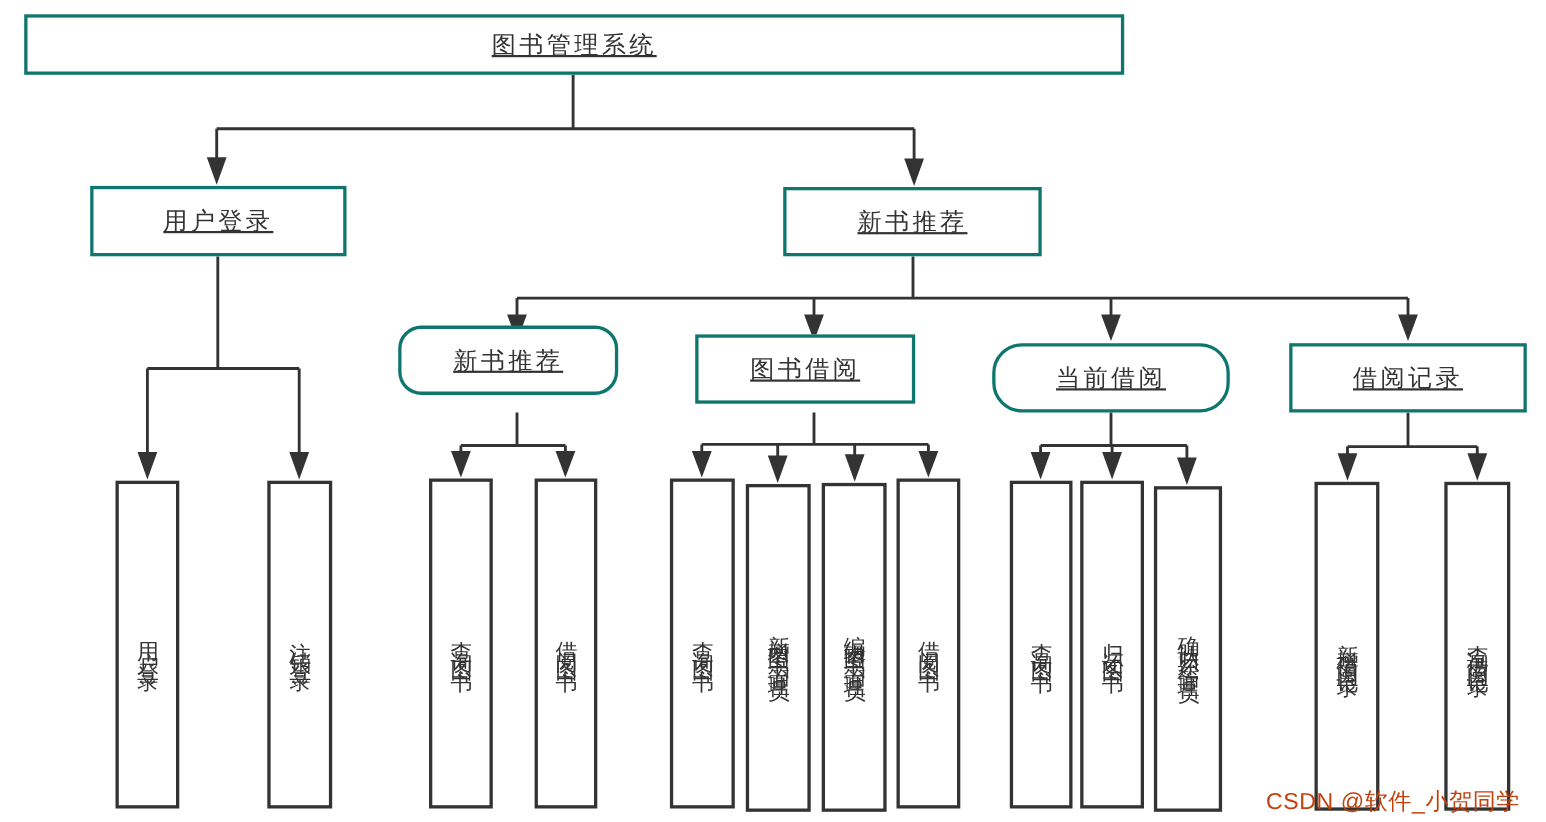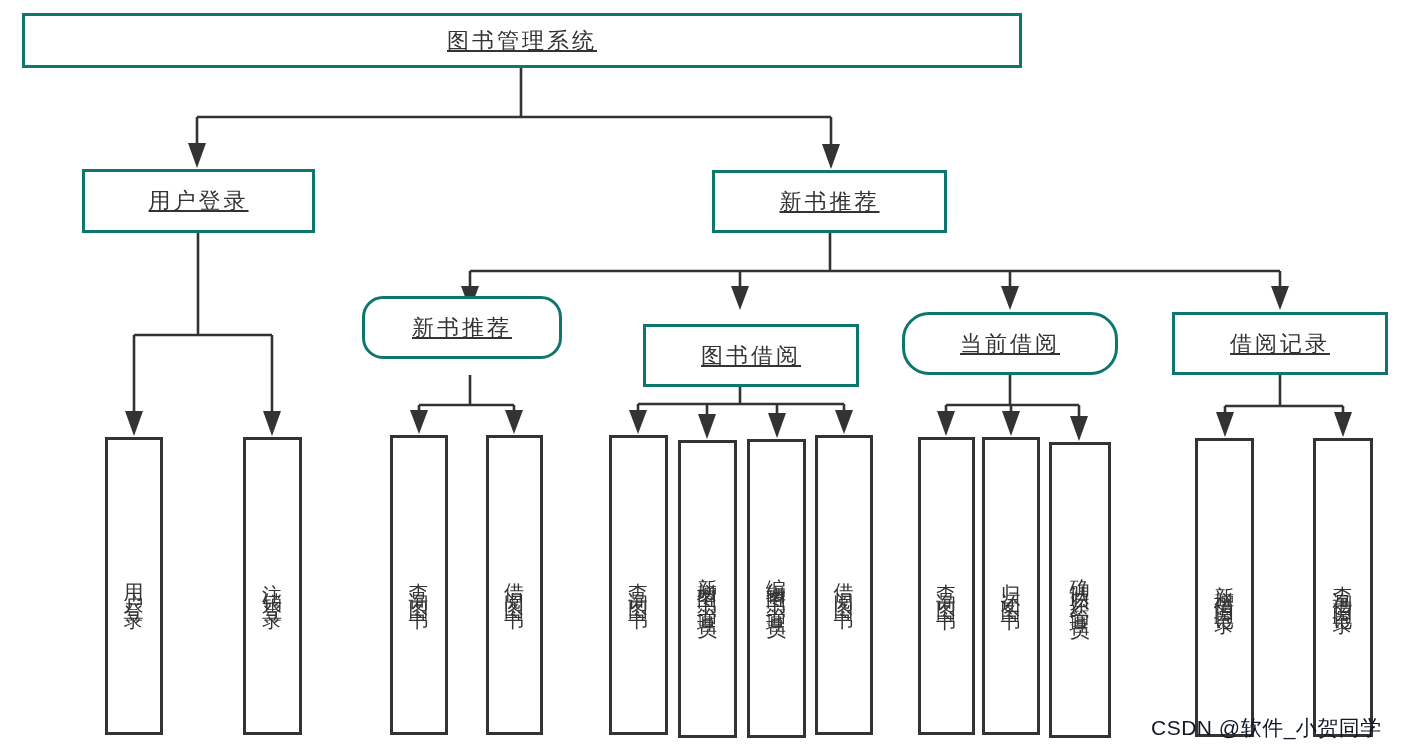--- a/index.html
+++ b/index.html
@@ -27,21 +27,21 @@
   .vtext{
     writing-mode:vertical-rl;
     text-orientation:mixed;
     color:#333333;font-size:20px;line-height:1.1;
     letter-spacing:9px;white-space:nowrap;
   }
   .vbox.long .vtext{letter-spacing:6px;}
   #watermark{
     position:absolute;z-index:6;
     left:1151px;top:714px;
-    color:#0f172a;font-size:21px;letter-spacing:0.5px;
+    color:#c2410c;font-size:21px;letter-spacing:0.5px;
     white-space:nowrap;
   }
 </style>
 </head>
 <body>
 
 <div id="stage">
 
   <svg id="connectors" width="1405" height="747" viewBox="0 0 1405 747" xmlns="http://www.w3.org/2000/svg">
 
@@ -86,21 +86,21 @@
   <div class="hbox" style="left:82px;top:169px;width:233px;height:64px;">
     <span>用户登录</span>
   </div>
   <div class="hbox" style="left:712px;top:170px;width:235px;height:63px;">
     <span>新书推荐</span>
   </div>
 
   <div class="hbox" style="left:362px;top:296px;width:200px;height:63px;border-radius:21px;">
     <span>新书推荐</span>
   </div>
-  <div class="hbox" style="left:632px;top:324px;width:216px;height:63px;margin-left:11px;">
+  <div class="hbox" style="left:632px;top:304px;width:200px;height:63px;">
     <span>图书借阅</span>
   </div>
   <div class="hbox" style="left:902px;top:312px;width:216px;height:63px;border-radius:27px;">
     <span>当前借阅</span>
   </div>
   <div class="hbox" style="left:1172px;top:312px;width:216px;height:63px;text-align:right;">
     <span>借阅记录</span>
   </div>
 
   <div class="vbox" style="left:105px;top:437px;width:58px;height:298px;">

